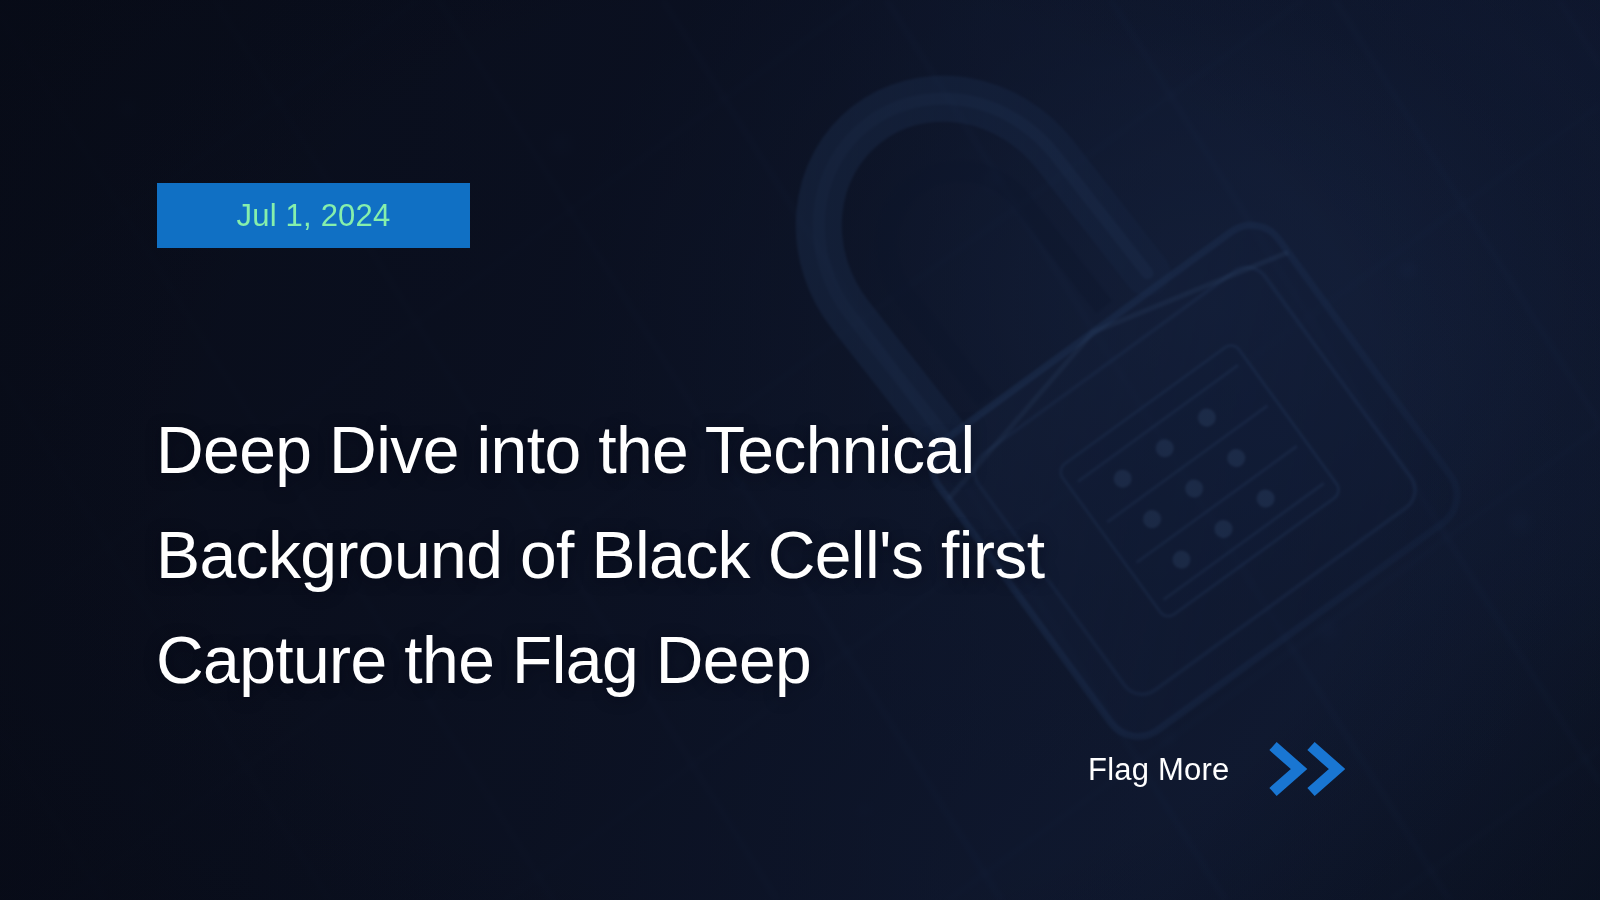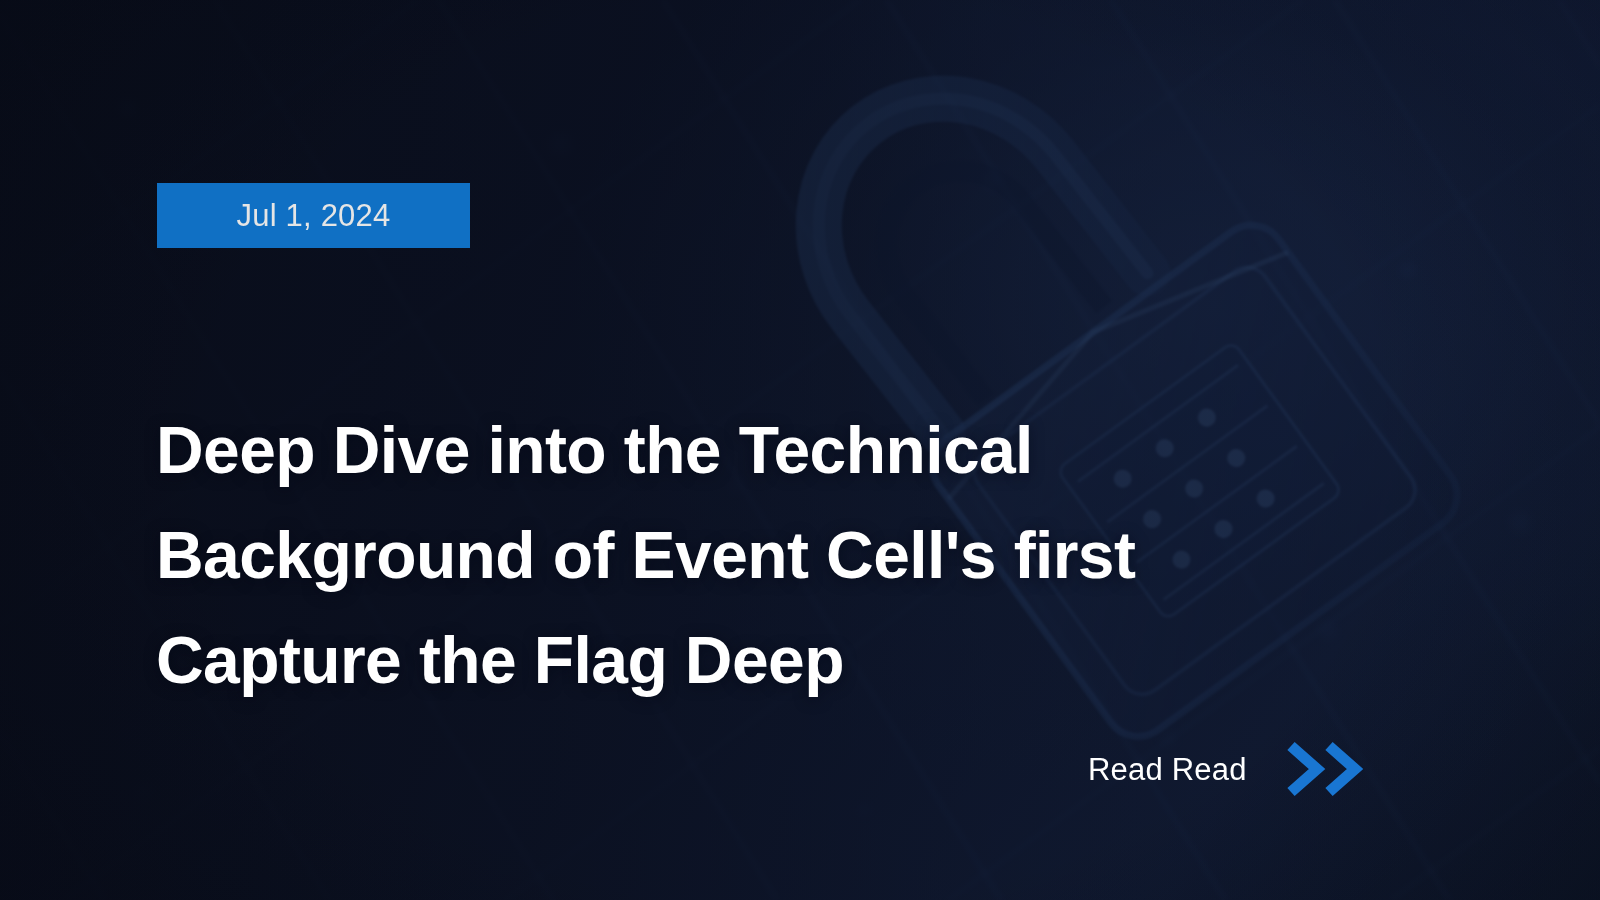--- a/index.html
+++ b/index.html
@@ -124,39 +124,39 @@
     top: 183px;
     width: 313px;
     height: 65px;
     background: #1070c4;
     display: flex;
     align-items: center;
     justify-content: center;
     cursor: default;
   }
   .date-badge-text {
-    color: #e5e5e5;
+    color: #86efac;
     font-size: 31px;
     font-weight: 400;
     letter-spacing: 0.2px;
     line-height: 1;
     white-space: nowrap;
   }
 
   
   .headline {
     position: absolute;
     left: 156px;
     top: 398px;
     width: 1180px;
   }
   .headline-line {
     color: #ffffff;
     font-size: 66px;
-    font-weight: 700;
+    font-weight: 400;
     line-height: 105px;
     letter-spacing: -0.6px;
     white-space: nowrap;
     text-shadow: 0 2px 14px rgba(4,8,20,0.55);
   }
 
   
   .read-more {
     position: absolute;
     left: 1088px;
@@ -244,26 +244,26 @@
   <div class="bg-layer bg-vignette"></div>
 
   <div class="content">
 
     <div class="date-badge">
       <span class="date-badge-text">Jul 1, 2024</span>
     </div>
 
     <h1 class="headline">
       <div class="headline-line">Deep Dive into the Technical</div>
-      <div class="headline-line">Background of Event Cell's first</div>
+      <div class="headline-line">Background of Black Cell's first</div>
       <div class="headline-line">Capture the Flag Deep</div>
     </h1>
 
     <a class="read-more" href="#">
-      <span class="read-more-label">Read Read</span>
+      <span class="read-more-label">Flag More</span>
       <span class="arrows">
         <svg viewBox="0 0 78 58" xmlns="http://www.w3.org/2000/svg" aria-hidden="true">
           <g fill="none" stroke="#1976d2" stroke-width="11" stroke-linecap="butt" stroke-linejoin="miter">
             <polyline points="6,6 32,29 6,52"></polyline>
             <polyline points="44,6 70,29 44,52"></polyline>
           </g>
         </svg>
       </span>
     </a>
 

